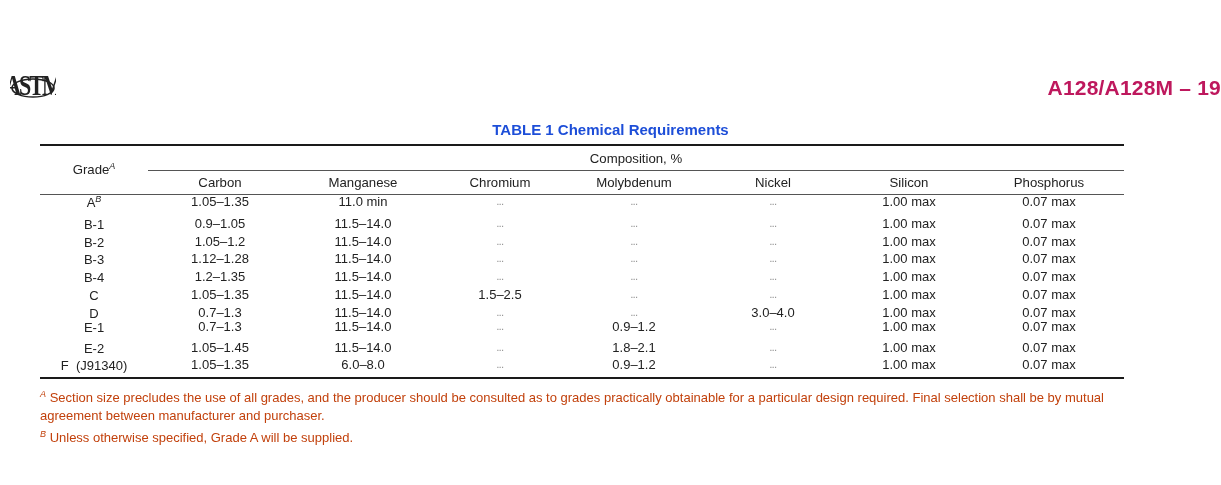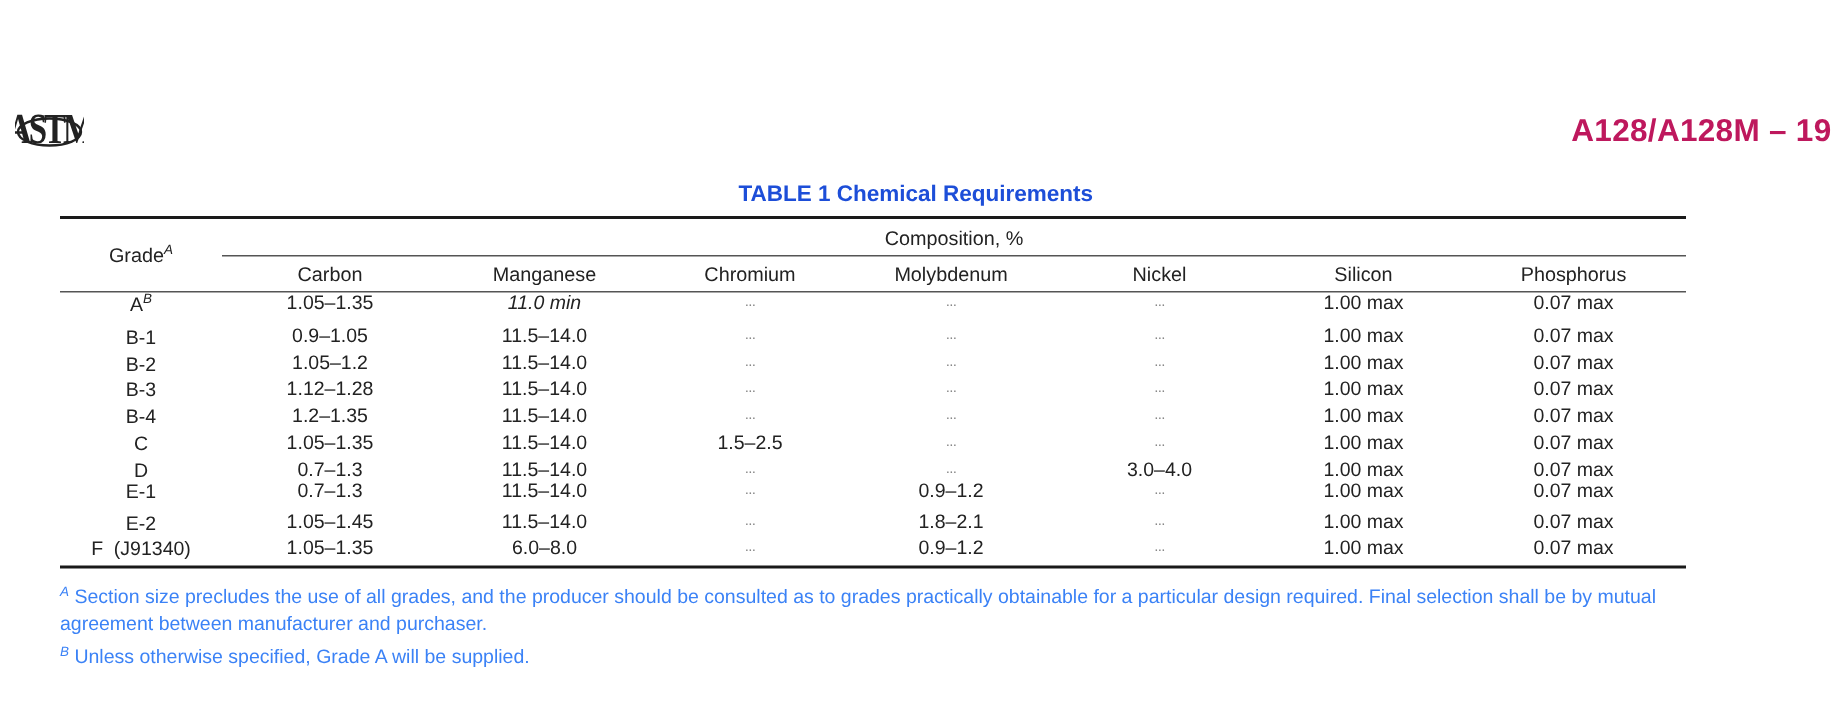--- a/index.html
+++ b/index.html
@@ -28,21 +28,21 @@
     .grade-head sup, .cell sup, .fn sup { font-style: italic; font-size: 9px; }
     .comp-head { left: 148px; width: 976px; top: 151px; }
     .col-head { top: 175px; }
 
     .row { position: absolute; left: 40px; width: 1084px; height: 18px; }
     .cell { position: absolute; top: 0; font-size: 13px; color: #222; text-align: center; white-space: nowrap; }
     .cell.dots { color: #888; font-size: 10px; top: 2px; letter-spacing: -0.5px; }
 
     .footnotes {
       position: absolute; left: 40px; top: 385px; width: 1090px;
-      font-size: 13px; line-height: 18px; color: #3b82f6;
+      font-size: 13px; line-height: 18px; color: #c2410c;
     }
     .fn { margin: 0; }
   </style>
 </head>
 <body>
 
 <div class="doc-header">
   <svg class="logo" viewBox="0 0 46 40">
     <ellipse cx="23" cy="20" rx="21" ry="9" fill="none" stroke="#222" stroke-width="1.6"></ellipse>
     <text x="23" y="27" text-anchor="middle" font-family="Liberation Serif, serif" font-weight="bold" font-size="22" fill="#222" letter-spacing="-2" transform="scale(1,1.3) translate(0,-6)">ASTM</text>
@@ -65,21 +65,21 @@
 <div class="hdr col-head" style="left:434px; width:132px;">Chromium</div>
 <div class="hdr col-head" style="left:566px; width:136px;">Molybdenum</div>
 <div class="hdr col-head" style="left:702px; width:142px;">Nickel</div>
 <div class="hdr col-head" style="left:844px; width:130px;">Silicon</div>
 <div class="hdr col-head" style="left:974px; width:150px;">Phosphorus</div>
 
 <div id="rows">
     <div class="row" style="top: 194px;">
       <div class="cell" style="left: 0px; width: 108px;"><span style="white-space: pre;">A</span><sup>B</sup></div>
       <div class="cell" style="left: 108px; width: 144px;">1.05–1.35</div>
-      <div class="cell" style="left: 252px; width: 142px; font-style: italic;">11.0 min</div>
+      <div class="cell" style="left: 252px; width: 142px;">11.0 min</div>
       <div class="cell dots" style="left: 394px; width: 132px;">...</div>
       <div class="cell dots" style="left: 526px; width: 136px;">...</div>
       <div class="cell dots" style="left: 662px; width: 142px;">...</div>
       <div class="cell" style="left: 804px; width: 130px;">1.00 max</div>
       <div class="cell" style="left: 934px; width: 150px;">0.07 max</div>
     </div>
     <div class="row" style="top: 215.8px;">
       <div class="cell" style="left: 0px; width: 108px;"><span style="white-space: pre;">B-1</span><sup></sup></div>
       <div class="cell" style="left: 108px; width: 144px;">0.9–1.05</div>
       <div class="cell" style="left: 252px; width: 142px;">11.5–14.0</div>

